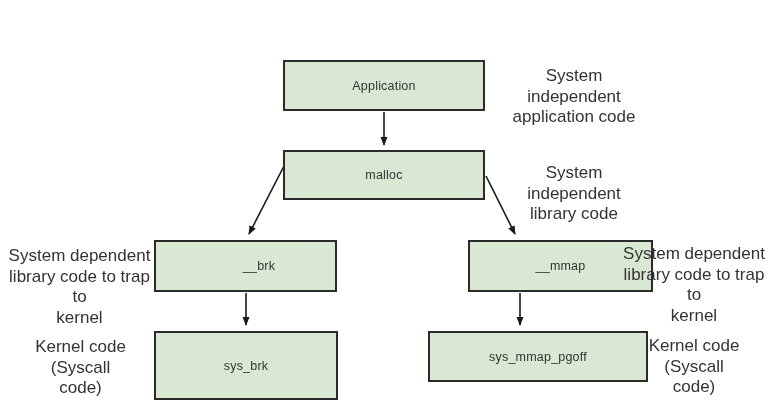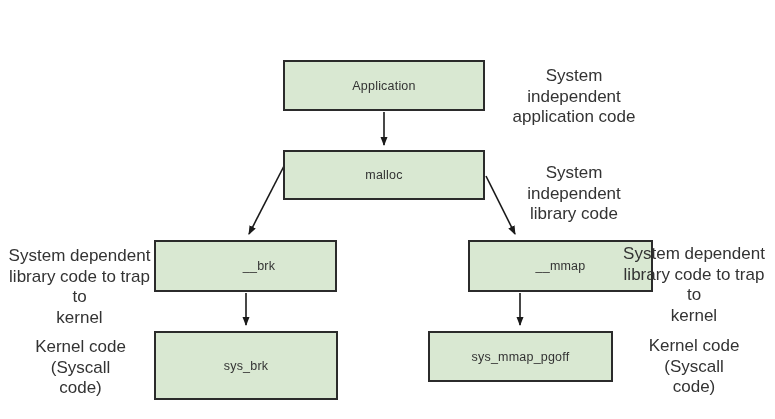--- a/index.html
+++ b/index.html
@@ -48,21 +48,21 @@
     width:775px;
     height:419px;
     pointer-events:none;
   }
   
   #node-application   {left:283px; top:60px;  width:202px; height:51px;}
   #node-malloc        {left:283px; top:150px; width:202px; height:50px;}
   #node-brk           {left:154px; top:240px; width:183px; height:52px;padding-left:27px;}
   #node-mmap          {left:428px; top:240px; width:185px; height:52px;margin-left:40px;}
   #node-sys-brk       {left:154px; top:331px; width:184px; height:69px;}
-  #node-sys-mmap-pgoff{left:428px; top:331px; width:185px; height:51px;}
+  #node-sys-mmap-pgoff{left:428px; top:331px; width:220px; height:51px;}
   
   #ann-application-right    {left:498px; top:66px;  width:152px;}
   #ann-malloc-right         {left:498px; top:163px; width:152px;}
   #ann-brk-left             {left:5px;   top:246px; width:149px;}
   #ann-mmap-right           {left:618px; top:244px; width:152px;}
   #ann-sys-brk-left         {left:7px;   top:337px; width:147px;}
   #ann-sys-mmap-pgoff-right {left:619px; top:336px; width:150px;}
 </style>
 </head>
 <body>

